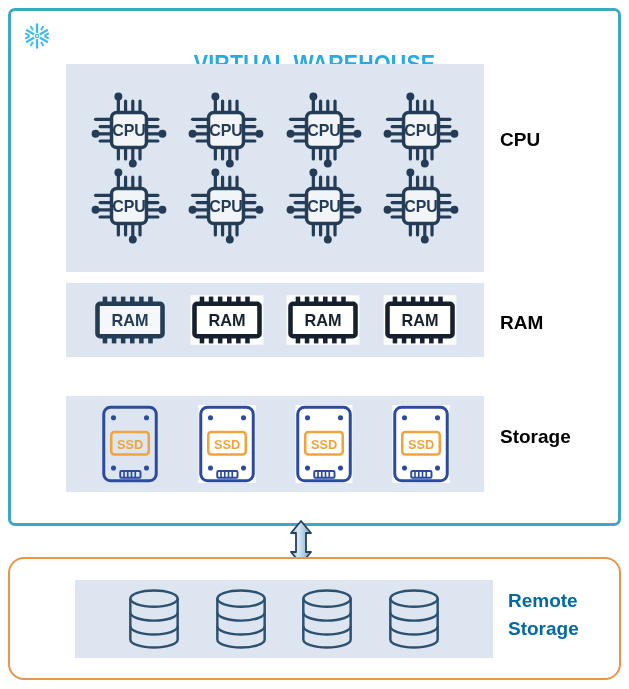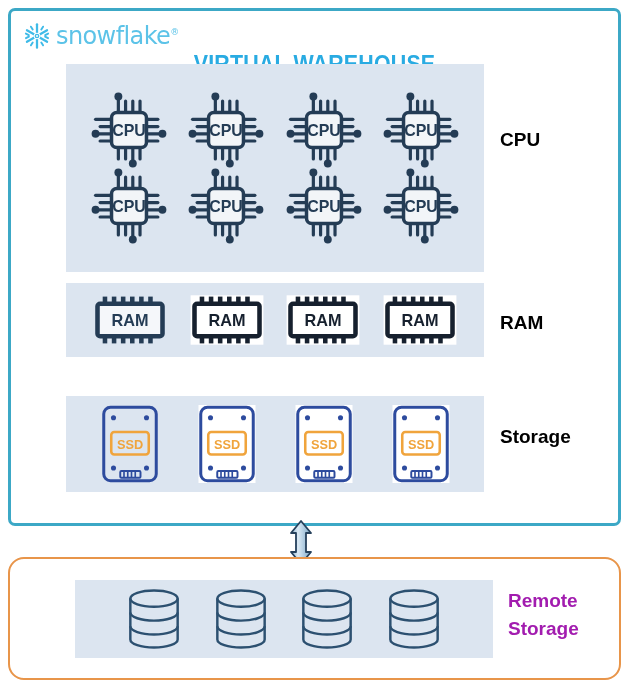--- a/index.html
+++ b/index.html
@@ -107,21 +107,21 @@
   }
   #panel-remote{
     position:absolute;
     left:75px; top:580px;
     width:418px; height:78px;
   }
   #panel-remote .panel-inner{ padding:0 36px; }
   #label-remote{
     position:absolute;
     left:508px; top:587px;
-    color:#a21caf;
+    color:#0369a1;
     font-size:19px;
     font-weight:bold;
     line-height:1.45;
     font-family:"Liberation Sans", sans-serif;
   }
   .lbl-line{display:block;}
 </style>
 </head>
 <body>
 
@@ -145,21 +145,20 @@
               <rect x="4" y="33" width="12" height="4.4" rx="2.2" transform="rotate(-28 10 35)"></rect>
               <rect x="48" y="26" width="12" height="4.4" rx="2.2" transform="rotate(-28 54 28)"></rect>
               <rect x="48" y="33" width="12" height="4.4" rx="2.2" transform="rotate(28 54 35)"></rect>
             </g>
           </g>
           <circle cx="32" cy="32" r="7.5" fill="#ffffff"></circle>
           <circle cx="32" cy="32" r="5.4" fill="#3fbbe8"></circle>
           <circle cx="32" cy="32" r="2.3" fill="#ffffff"></circle>
         </svg>
       </span>
-      <span class="logo-text"><span>snowflake</span><span class="logo-reg">®</span></span>
     </div>
 
     <div class="vw-title">VIRTUAL WAREHOUSE</div>
   </div>
 
   <div class="panel" id="panel-cpu">
     <div class="panel-inner">
 
       <div class="cpu-cell">
         <svg width="76" height="76" viewBox="0 0 100 100">

